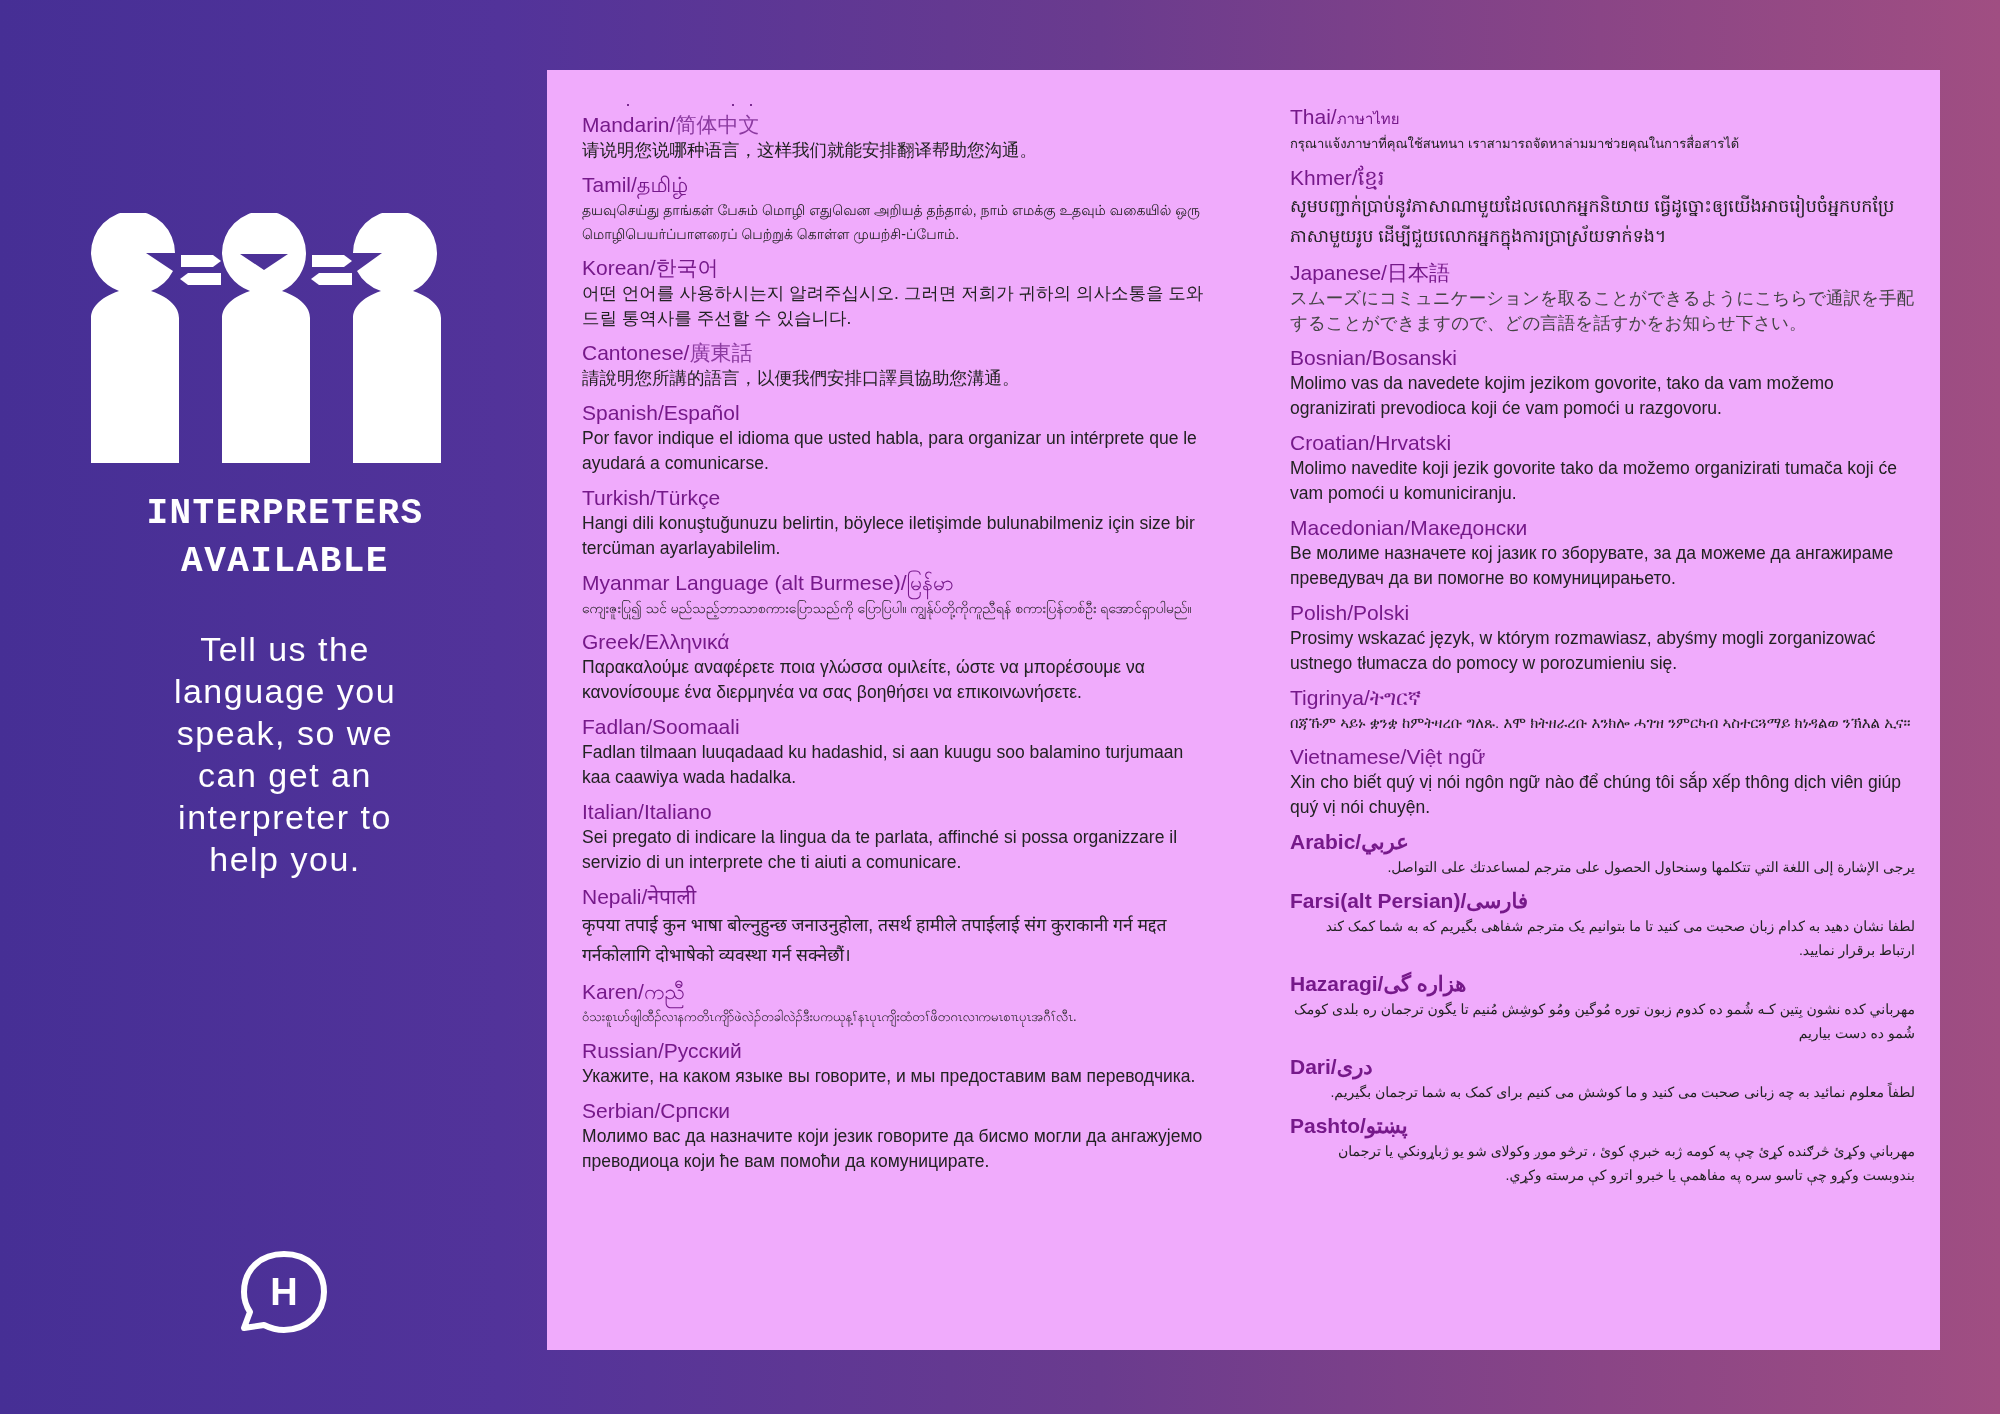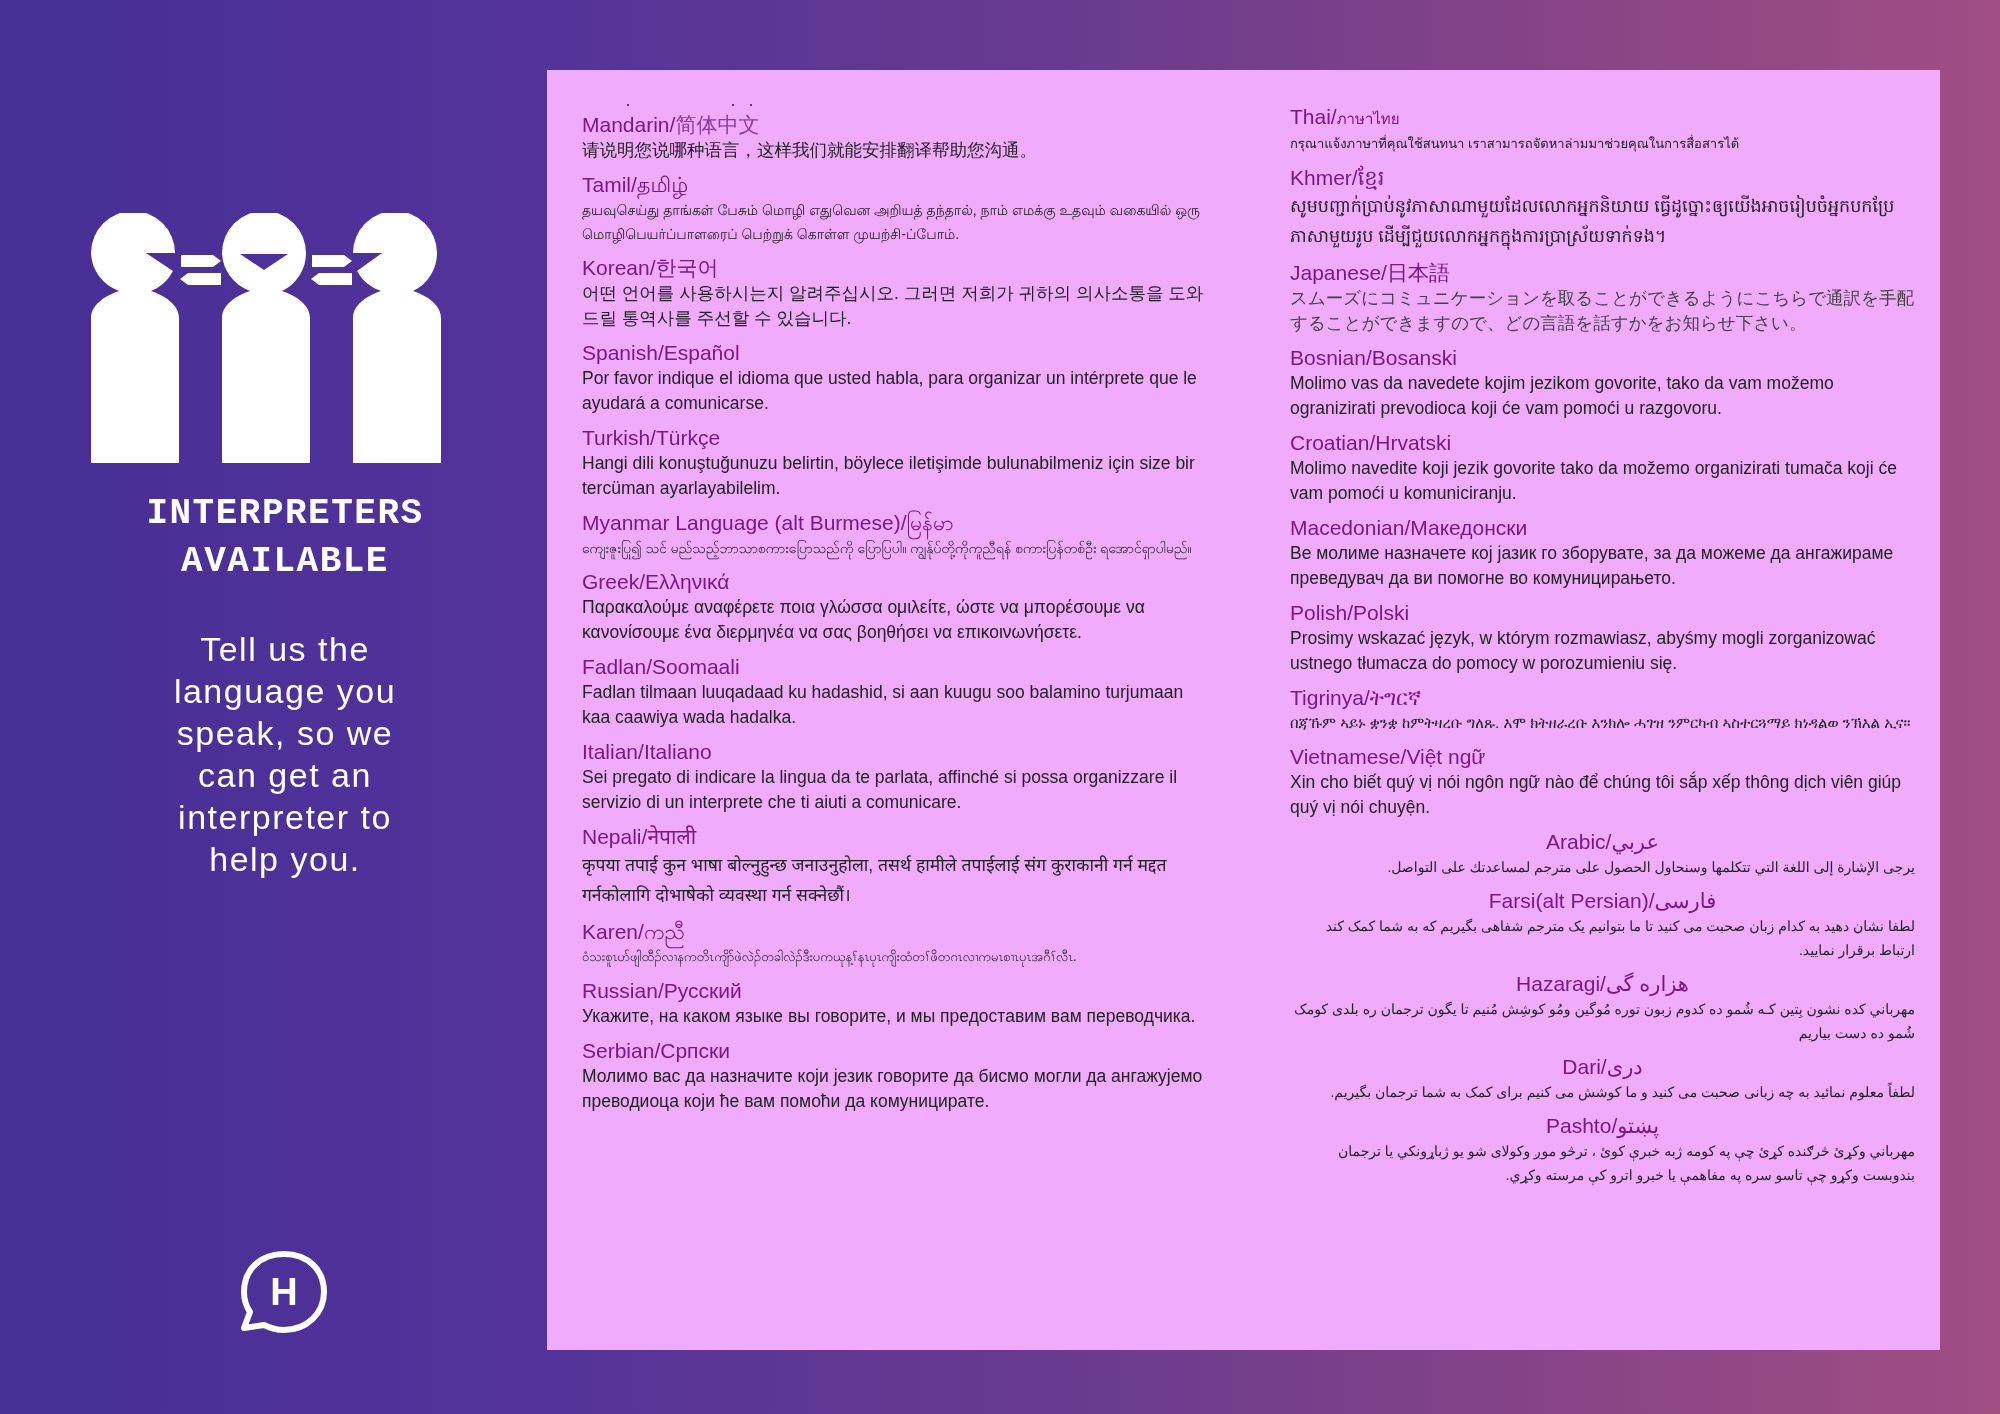--- a/index.html
+++ b/index.html
@@ -40,21 +40,21 @@
   .lang-title {
     color:#76198a; font-size:21px; line-height:26px; font-family:"Liberation Sans", sans-serif;
     display:block;
   }
   .lang-native { color:#8b3aa0; }
   .lang-body {
     color:#222; font-size:17.5px; line-height:25px; display:block; margin-bottom:9px;
   }
   .lang-body.small { font-size:14px; line-height:24px; }
   .rtl { direction:rtl; text-align:right; }
-  .rtl .lang-title { text-align:center; }
+  .rtl .lang-title { text-align:left;font-weight:bold; }
   .faint-dots { height:8px; position:relative; }
   .faint-dots span { position:absolute; top:0; width:2px; height:2px; background:#7a2a90; }
 </style>
 </head>
 <body>
 
 <div class="left">
   <svg class="logo" viewBox="0 0 380 250">
     <g fill="#fff">
 
@@ -106,20 +106,24 @@
     </div>
     <div class="entry">
       <span class="lang-title"><span>Tamil</span>/<span>தமிழ்</span></span>
       <span class="lang-body small">தயவுசெய்து தாங்கள் பேசும் மொழி எதுவென அறியத் தந்தால், நாம் எமக்கு உதவும் வகையில் ஒரு மொழிபெயர்ப்பாளரைப் பெற்றுக் கொள்ள முயற்சி-ப்போம்.</span>
     </div>
     <div class="entry">
       <span class="lang-title"><span>Korean</span>/<span>한국어</span></span>
       <span class="lang-body">어떤 언어를 사용하시는지 알려주십시오. 그러면 저희가 귀하의 의사소통을 도와드릴 통역사를 주선할 수 있습니다.</span>
     </div>
     <div class="entry">
+      <span class="lang-title"><span>Cantonese</span>/<span class="lang-native">廣東話</span></span>
+      <span class="lang-body">請說明您所講的語言，以便我們安排口譯員協助您溝通。</span>
+    </div>
+    <div class="entry">
       <span class="lang-title"><span>Spanish</span>/<span>Español</span></span>
       <span class="lang-body">Por favor indique el idioma que usted habla, para organizar un intérprete que le ayudará a comunicarse.</span>
     </div>
     <div class="entry">
       <span class="lang-title"><span>Turkish</span>/<span>Türkçe</span></span>
       <span class="lang-body">Hangi dili konuştuğunuzu belirtin, böylece iletişimde bulunabilmeniz için size bir tercüman ayarlayabilelim.</span>
     </div>
     <div class="entry">
       <span class="lang-title"><span>Myanmar Language (alt Burmese)</span>/<span>မြန်မာ</span></span>
       <span class="lang-body small">ကျေးဇူးပြု၍ သင် မည်သည့်ဘာသာစကားပြောသည်ကို ပြောပြပါ။ ကျွန်ုပ်တို့ကိုကူညီရန် စကားပြန်တစ်ဦး ရအောင်ရှာပါမည်။</span>

